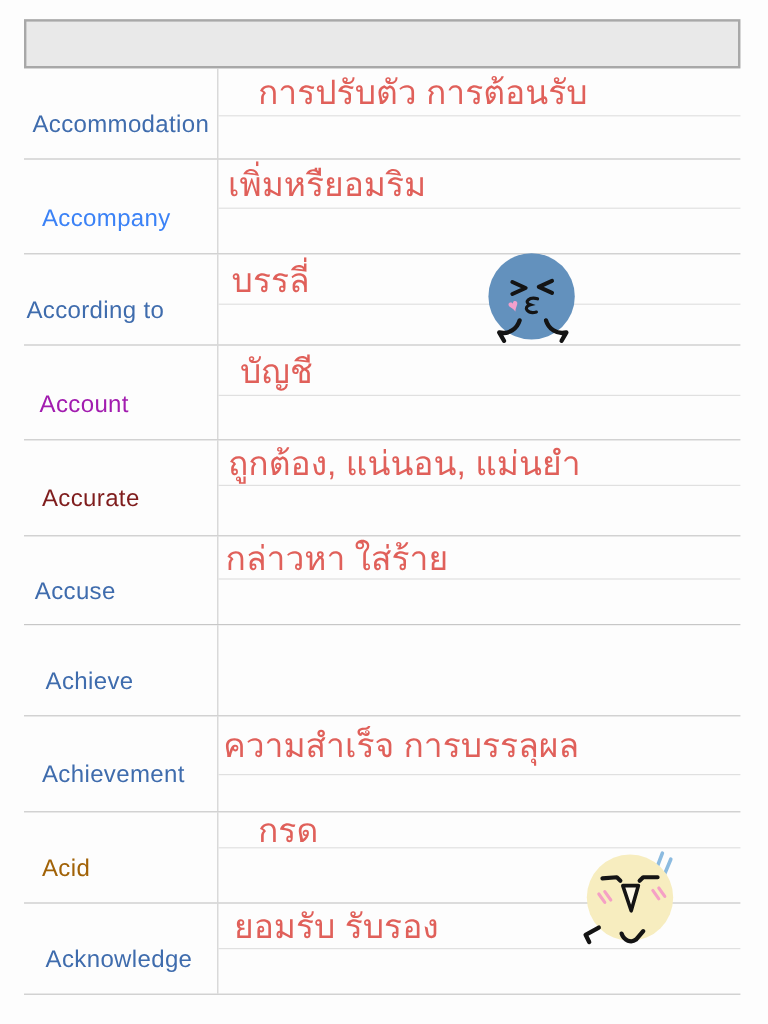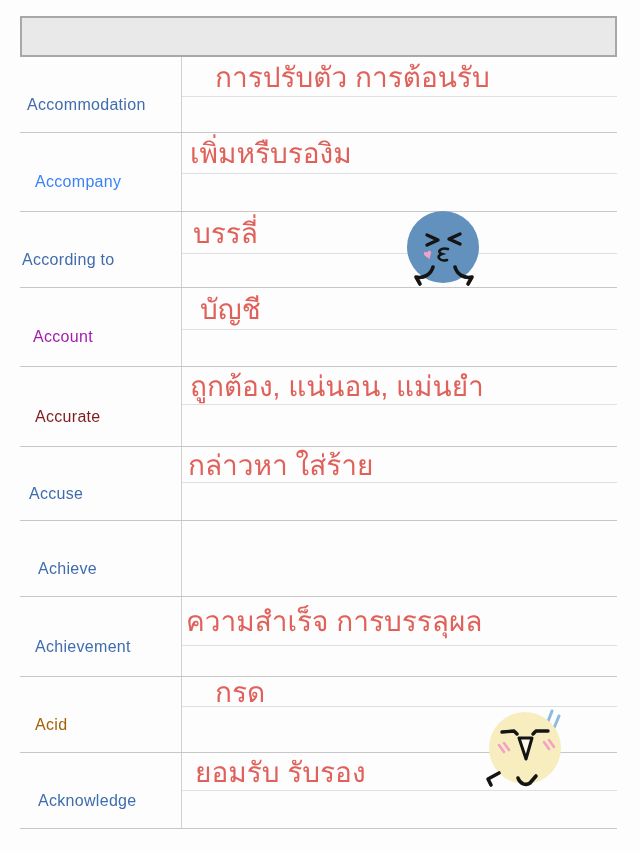--- a/index.html
+++ b/index.html
@@ -27,21 +27,21 @@
     box-sizing:border-box;
   }
   .cell-en{
     width:162px;
     border-right:1px solid #d0d0d0;
     display:flex;align-items:center;
     box-sizing:border-box;
   }
   .en{
     color:#3f6cad;
-    font-size:16px;
+    font-size:20px;
     letter-spacing:0.3px;
     transform:translateY(10px);
     white-space:nowrap;
   }
   .cell-th{
     flex:1;
     display:flex;flex-direction:column;
     box-sizing:border-box;
   }
   .th-upper{
@@ -77,21 +77,21 @@
         <div class="th-lower"></div>
       </div>
     </div>
 
     <div class="row" style="height:79px">
       <div class="cell-en" style="padding-left:15px">
         <span class="en" style="color: #3b82f6;">Accompany</span>
       </div>
       <div class="cell-th">
         <div class="th-upper" style="height:41px;padding-left:8px">
-          <span class="th" style="color: rgb(224, 96, 90);">เพิ่มหรืบรองิม</span>
+          <span class="th" style="color: rgb(224, 96, 90);">เพิ่มหรืยอมริม</span>
         </div>
         <div class="th-lower"></div>
       </div>
     </div>
 
     <div class="row" style="height:76px">
       <div class="cell-en" style="padding-left:2px">
         <span class="en" style="color: rgb(63, 108, 173);">According to</span>
       </div>
       <div class="cell-th">

